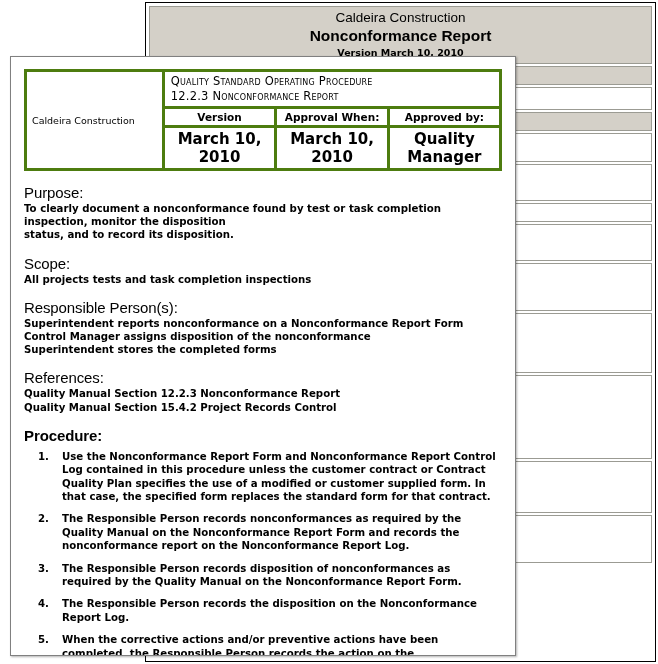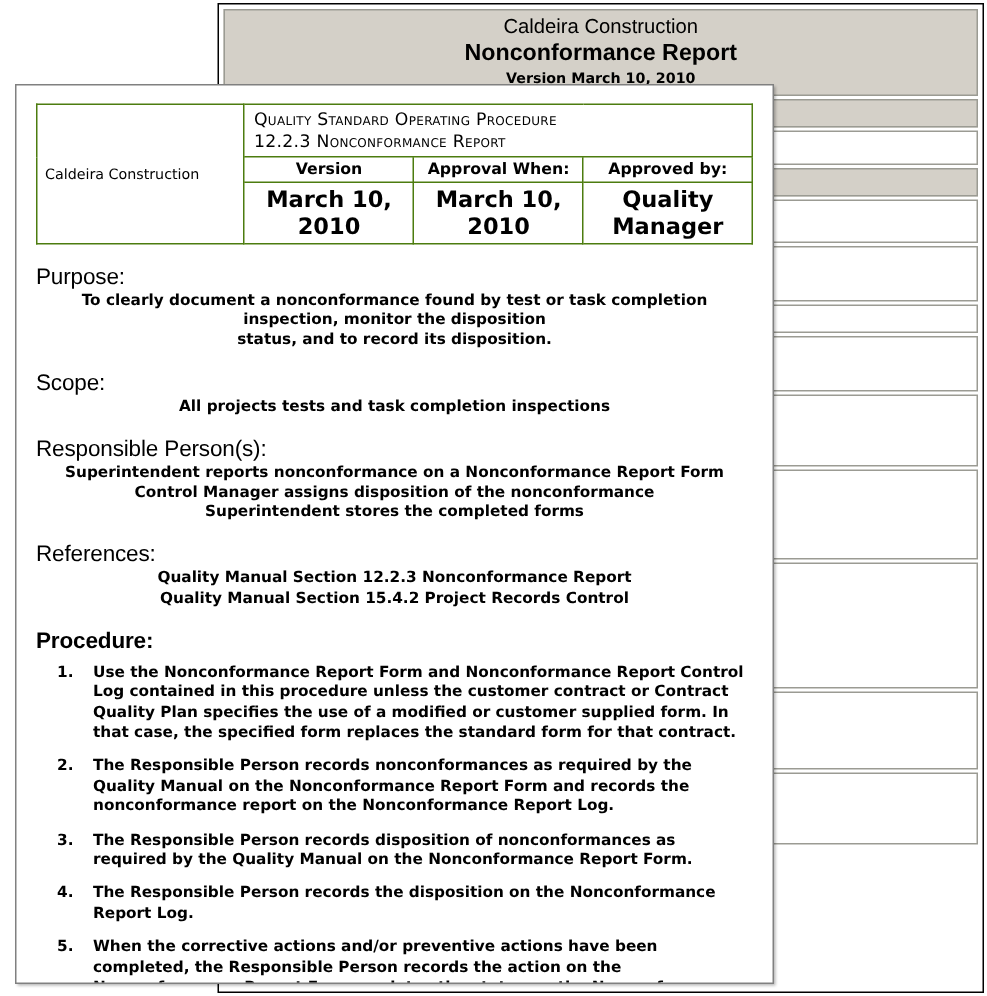--- a/index.html
+++ b/index.html
@@ -104,21 +104,21 @@
   .sop-pad {
     padding: 12px 13px 0 13px;
   }
 
   table.sop-head {
     width: 100%;
     border-collapse: collapse;
     table-layout: fixed;
   }
   table.sop-head td {
-    border: 1px solid #4d7c0f;
+    border: 3px solid #4d7c0f;
     padding: 2px 5px;
     vertical-align: middle;
     margin-top: 38px;
   }
   .sop-company {
     font-size: 9.5px;
     text-align: left;
     font-weight: normal;
   }
   .sop-sc {
@@ -147,21 +147,20 @@
     letter-spacing: -0.1px;
   }
   h2.sec.bold {
     font-weight: bold;
   }
   p.body {
     margin: 0;
     font-size: 10.2px;
     line-height: 13.2px;
     font-weight: bold;
-    text-align: center;
   }
   ol.proc {
     margin: 6px 0 0 0;
     padding: 0;
     list-style: none;
     counter-reset: p;
   }
   ol.proc li {
     counter-increment: p;
     position: relative;

